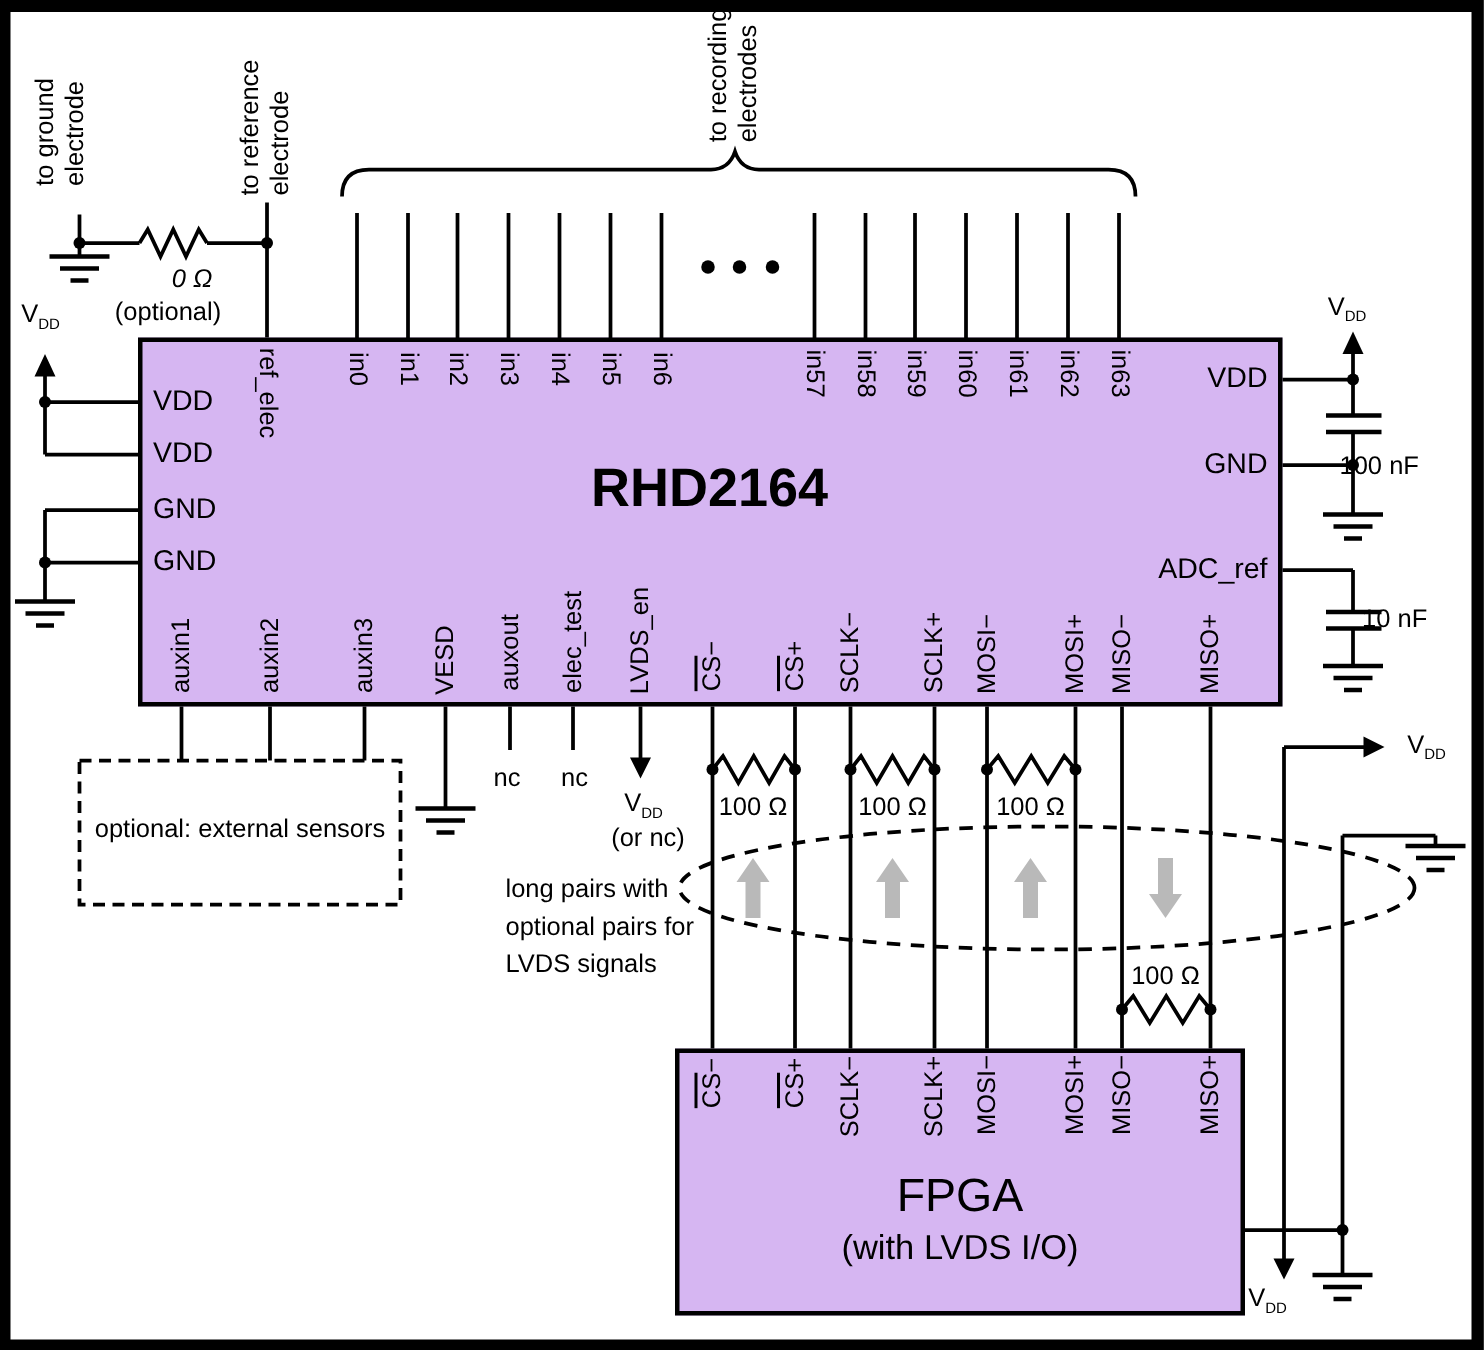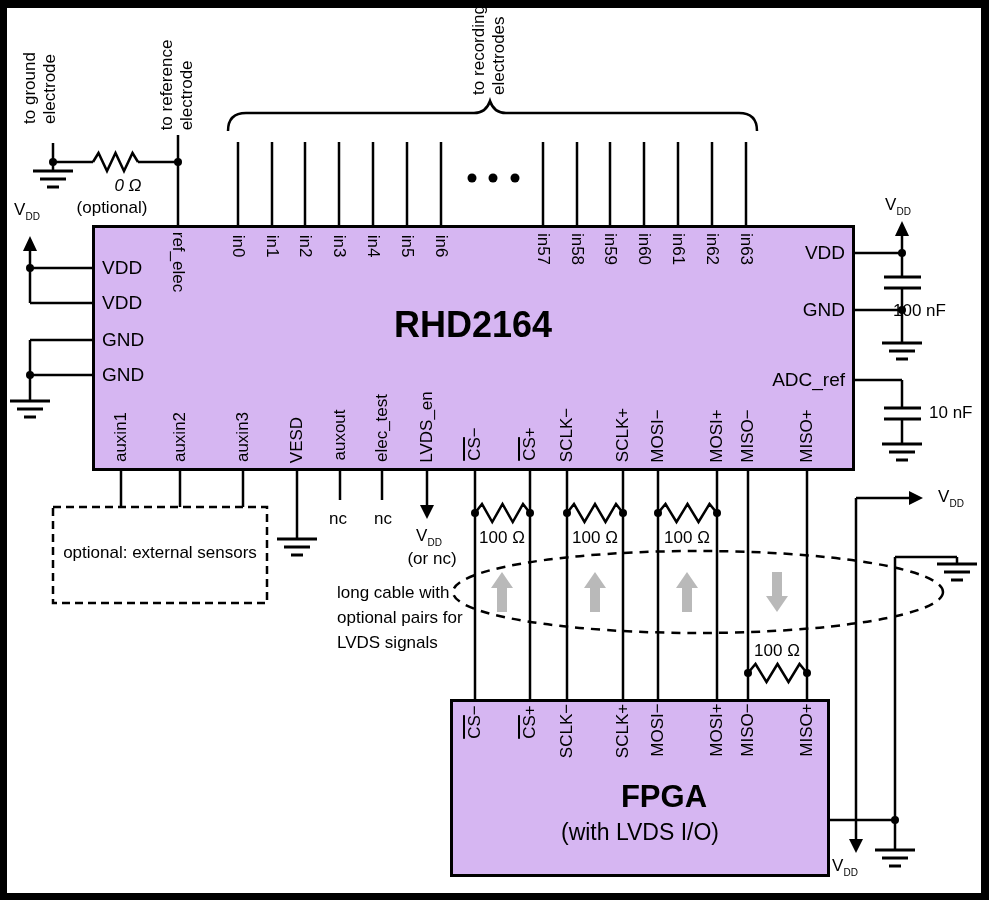--- a/index.html
+++ b/index.html
@@ -9,21 +9,21 @@
   .chipbox{position:absolute;background:#d6b6f2;border:3px solid #000;box-sizing:border-box;}
   svg.wires{position:absolute;left:0;top:0;}
   .lbl{position:absolute;white-space:nowrap;font-size:17px;}
   .cc{transform:translate(-50%,-50%);} 
   .cl{transform:translate(0,-50%);}    
   .cr{transform:translate(-100%,-50%);}
   .rotccw{transform:translate(-50%,-50%) rotate(-90deg);}
   .rotcw{transform:translate(-50%,-50%) rotate(90deg);}
   .pin19{font-size:19px;}
   .title{font-size:36px;font-weight:bold;}
-  .fpgatitle{font-size:31px;font-weight:bold;margin-left:24px;}
+  .fpgatitle{font-size:31px;font-weight:normal;}
   .fpgasub{font-size:23px;}
   .ol{text-decoration:overline;text-decoration-thickness:2px;}
   .vdd sub{font-size:10px;}
   .note2{line-height:20px;text-align:left;}
   .cable{line-height:25px;text-align:left;}
   .sensors{text-align:center;line-height:24px;}
 </style>
 </head>
 <body>
 
@@ -264,24 +264,24 @@
   <div class="lbl cc sensors" style="left:160px;top:553px;">
     <div>optional: external sensors</div>
   </div>
 
   <div class="lbl cc" style="left:502px;top:538px;">100 Ω</div>
   <div class="lbl cc" style="left:595px;top:538px;">100 Ω</div>
   <div class="lbl cc" style="left:687px;top:538px;">100 Ω</div>
   <div class="lbl cc" style="left:777px;top:651px;">100 Ω</div>
 
   <div class="lbl cl" style="left:893px;top:282px;margin-top:29px;">100 nF</div>
-  <div class="lbl cl" style="left:929px;top:413px;">10 nF</div>
+  <div class="lbl cl" style="left:908px;top:413px;">10 nF</div>
 
   <div class="lbl cable" style="left:337px;top:580px;">
-    <div>long cable with</div>
+    <div>long pairs with</div>
     <div>optional pairs for</div>
     <div>LVDS signals</div>
   </div>
 
   <div class="lbl rotccw" style="left:475px;top:722px;"><span class="ol">CS</span><span>−</span></div>
   <div class="lbl rotccw" style="left:530px;top:722px;"><span class="ol">CS</span><span>+</span></div>
   <div class="lbl rotccw" style="left:567px;top:731px;">SCLK−</div>
   <div class="lbl rotccw" style="left:623px;top:731px;">SCLK+</div>
   <div class="lbl rotccw" style="left:658px;top:730px;">MOSI−</div>
   <div class="lbl rotccw" style="left:717px;top:730px;">MOSI+</div>

